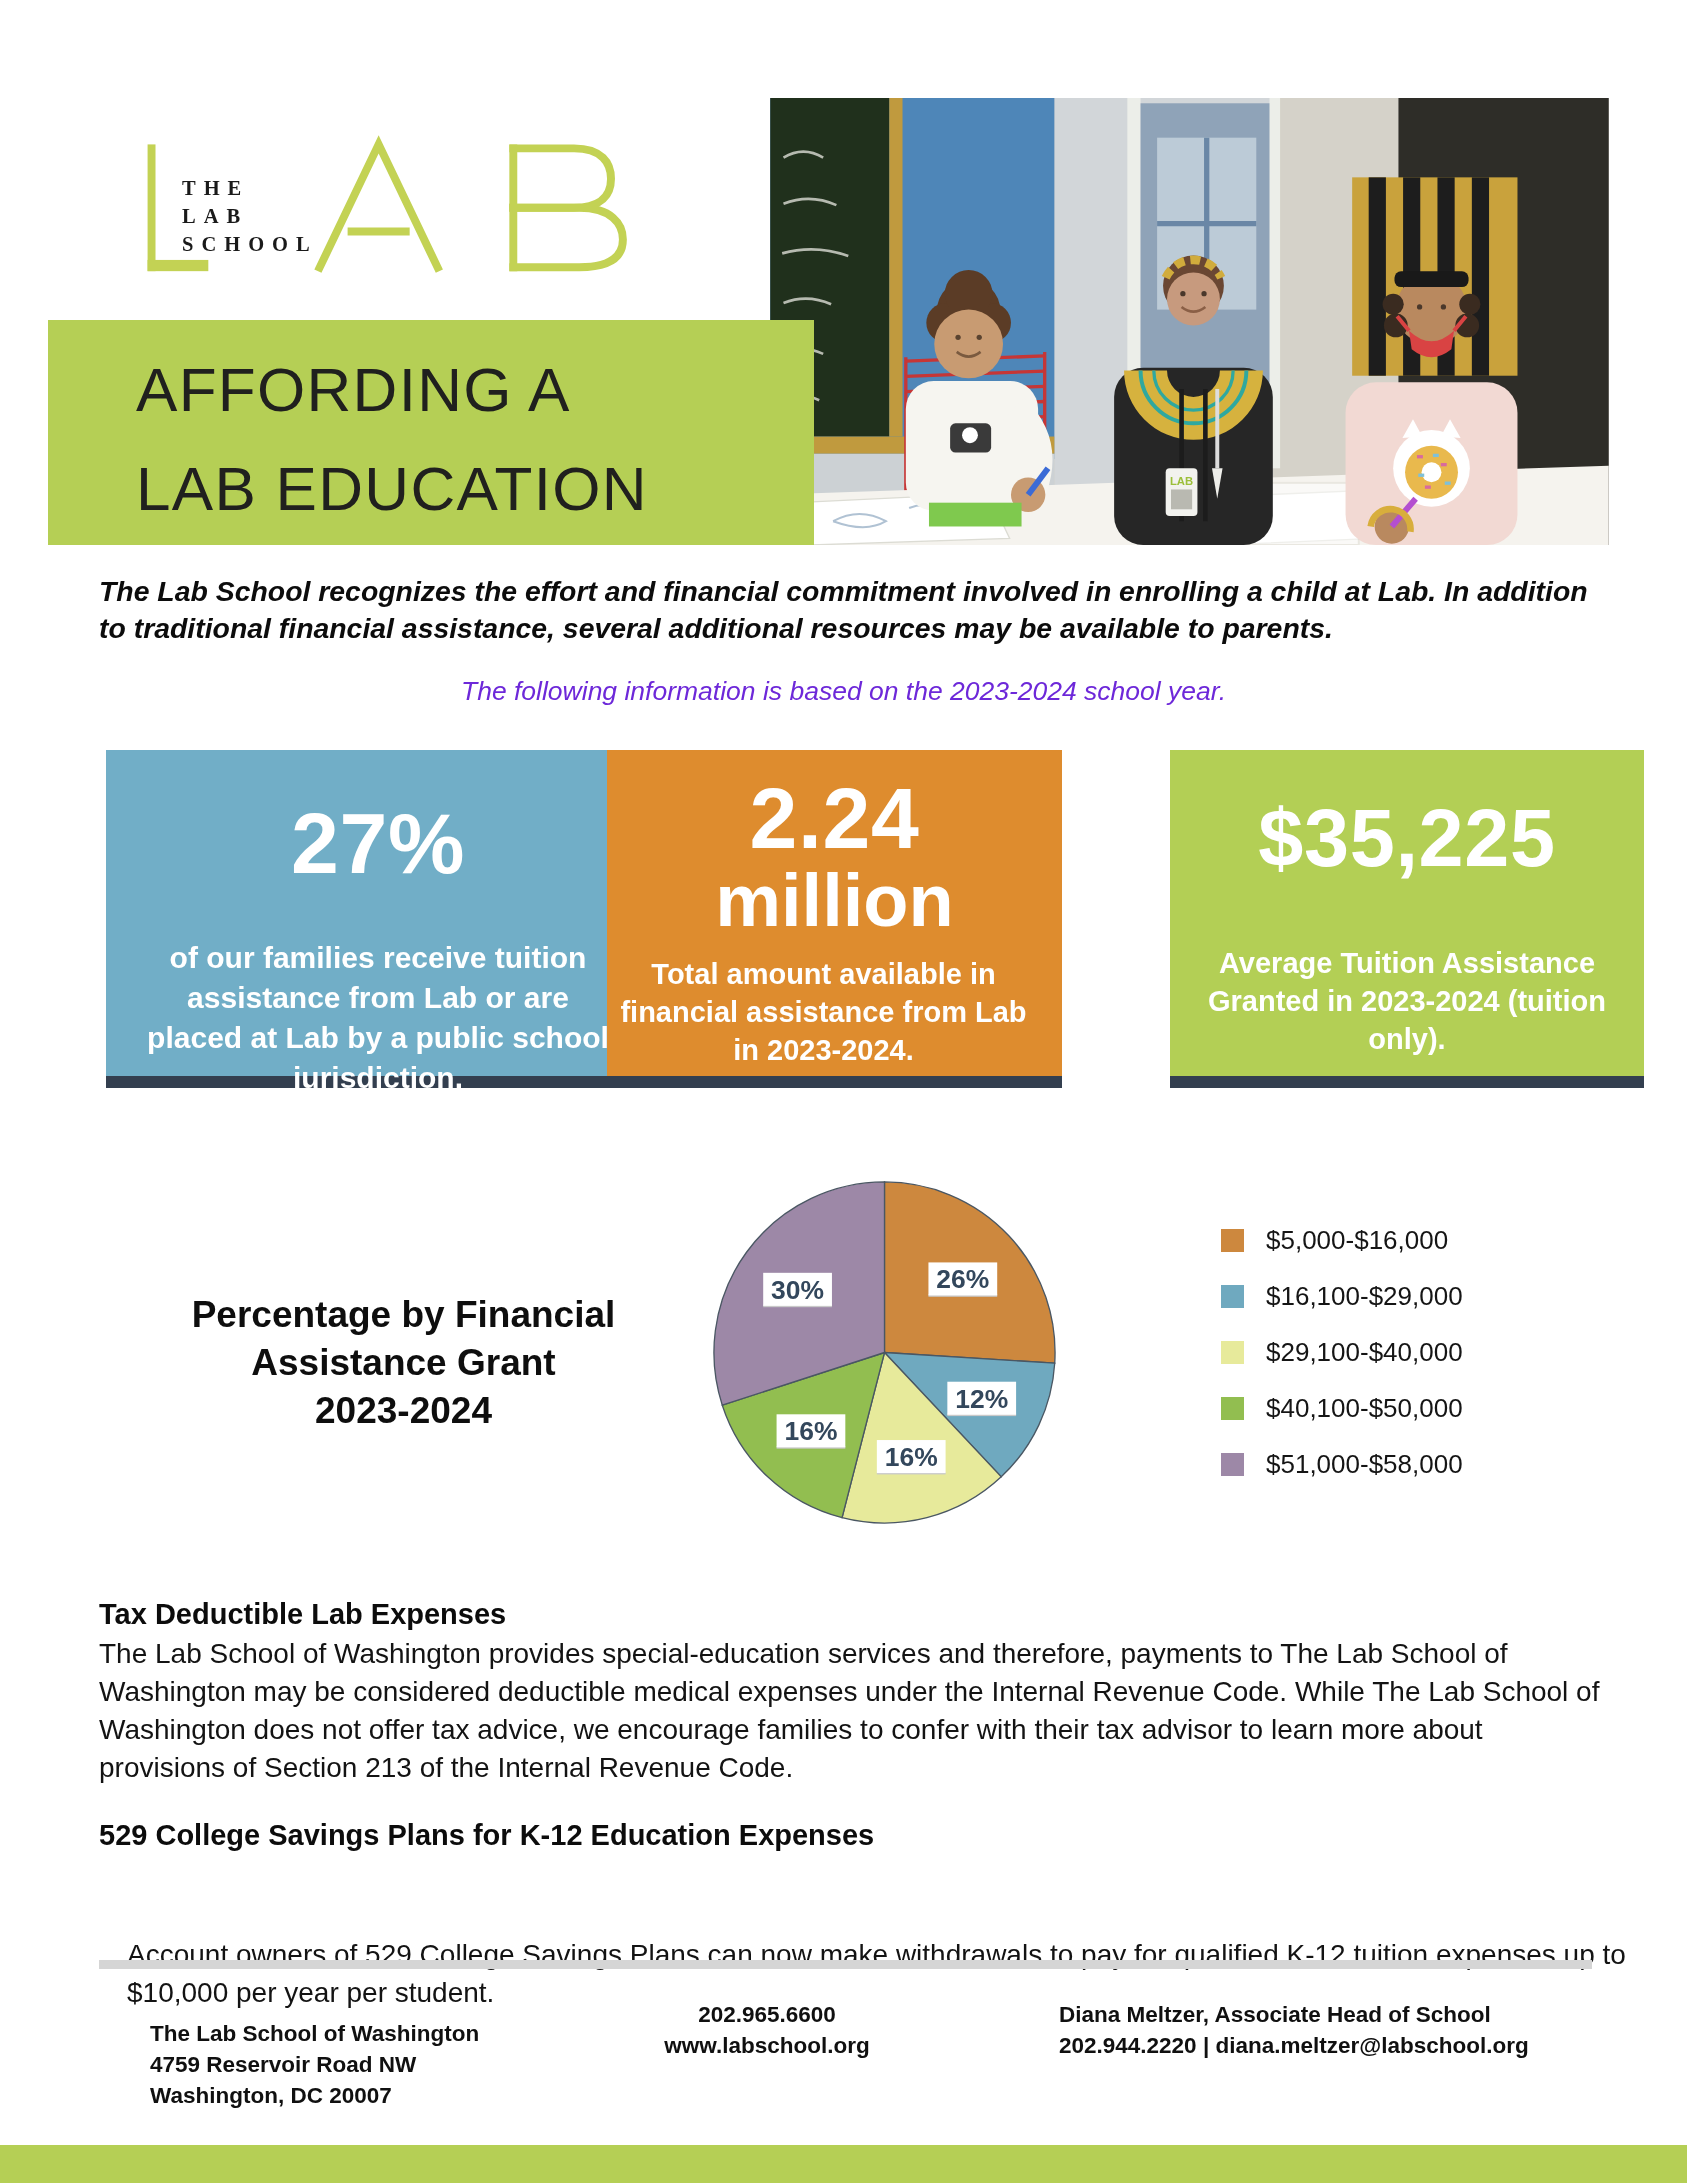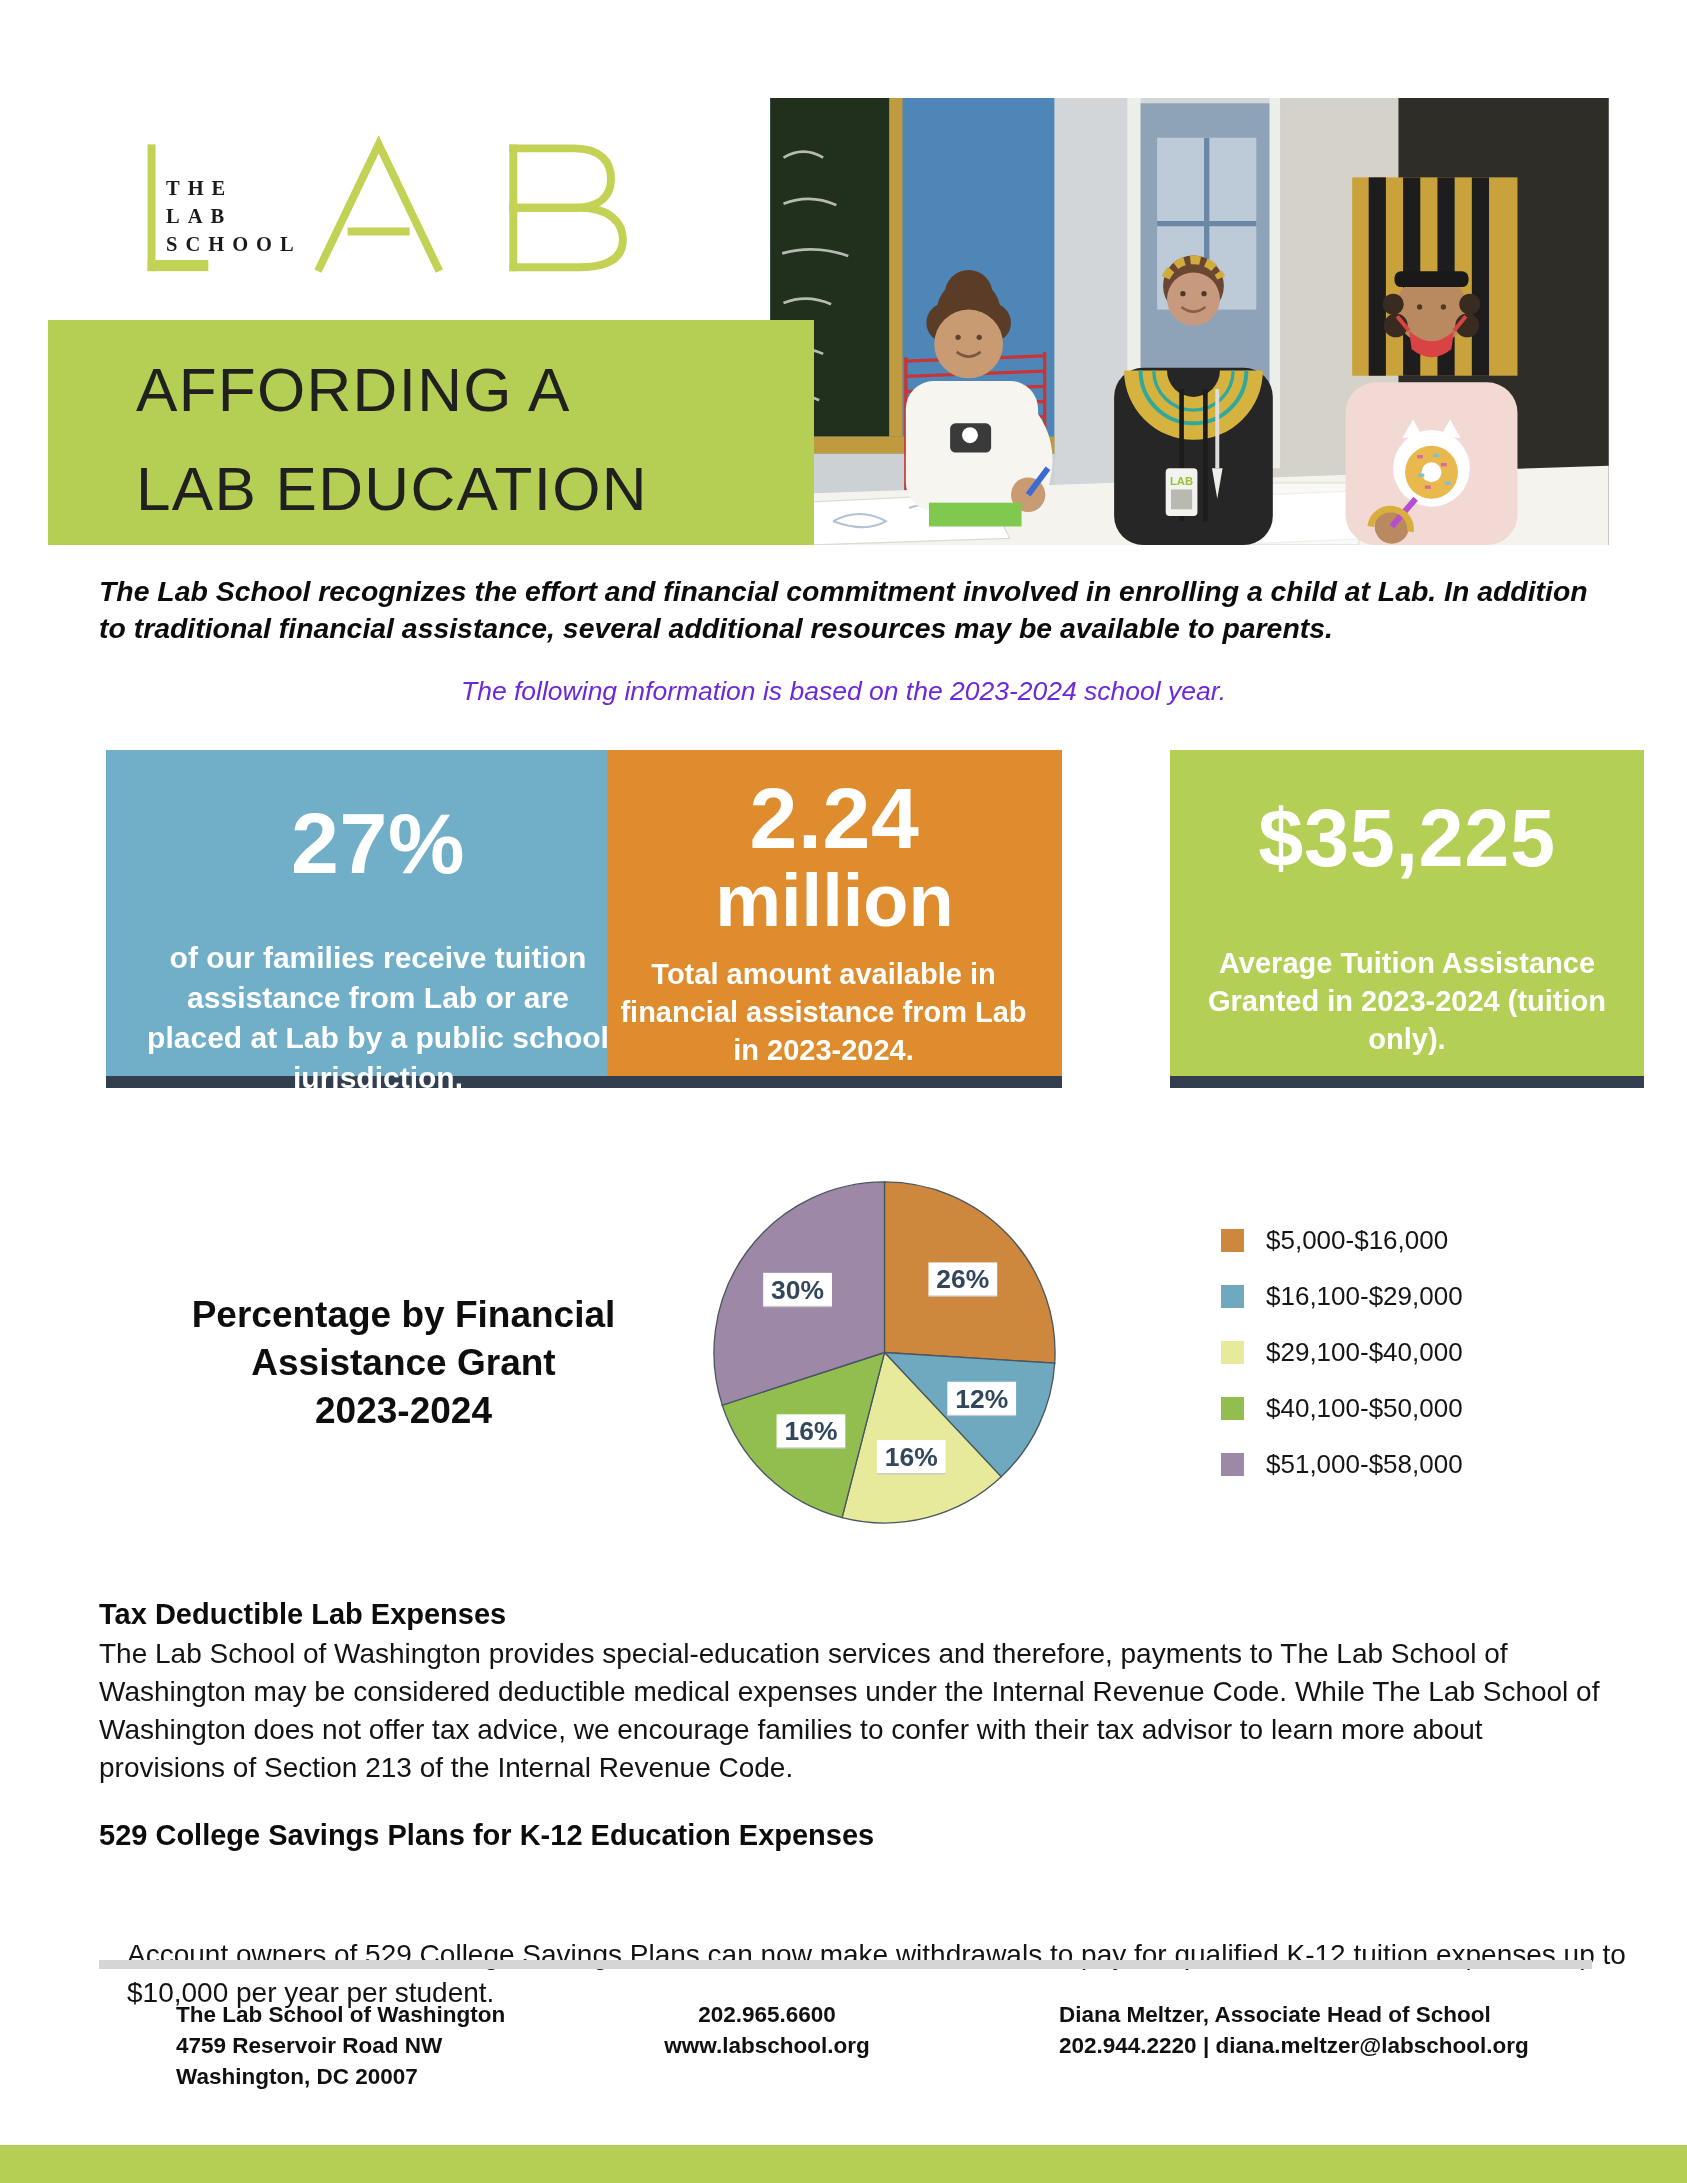--- a/index.html
+++ b/index.html
@@ -2,21 +2,21 @@
 <html style="font-size:10.6px"><head>
 <meta charset="utf-8">
 <style>
   html,body{margin:0;padding:0;background:#ffffff;}
   .page{position:relative;width:1687px;height:2183px;background:#ffffff;overflow:hidden;
         font-family:"Liberation Sans", sans-serif;color:#111;}
   .abs{position:absolute;}
 
   
   .logo{left:138px;top:118px;width:509px;height:169px;}
-  .logo-sub{position:absolute;left:28px;top:56px;font-family:"Liberation Serif", serif;
+  .logo-sub{position:absolute;left:44px;top:56px;font-family:"Liberation Serif", serif;
             font-size:20.5px;letter-spacing:8px;color:#1a1a1a;line-height:28px;font-weight:600;}
 
   
   .photo{left:770px;top:98px;width:839px;height:447px;overflow:hidden;}
 
   
   .banner{left:0;top:320px;width:766px;height:225px;margin-left:48px;}
   .banner-text{position:absolute;left:88px;top:20px;font-size:62px;line-height:99px;
                color:#20201e;white-space:pre-line;letter-spacing:1.3px;}
 
@@ -51,21 +51,21 @@
   .legend-label{font-size:26px;color:#151515;white-space:nowrap;}
 
   
   .sec-heading{position:absolute;left:99px;font-size:29px;font-weight:700;color:#0c0c0c;}
   .sec-body{position:absolute;left:99px;width:1508px;font-size:28px;line-height:38px;color:#131313;}
   .h1{top:1598px;} .p1{top:1635px;} .h2{top:1819px;} .p2{top:1936px;margin-left:28px;}
 
   
   .divider{left:99px;top:1960px;width:1493px;height:9.3px;background:#D5D5D5;}
   .fcol{position:absolute;top:1999px;font-size:22.5px;font-weight:700;line-height:31px;color:#101010;}
-  .fcol1{left:176px;}
+  .fcol1{left:150px;margin-top:19px;}
   .fcol2{left:582px;width:370px;text-align:center;}
   .fcol3{left:1059px;}
   .bottom-bar{left:0;top:2145px;width:1687px;height:38px;}
 </style>
 </head>
 <body>
 
 <div class="page">
 
   <div class="abs logo">

